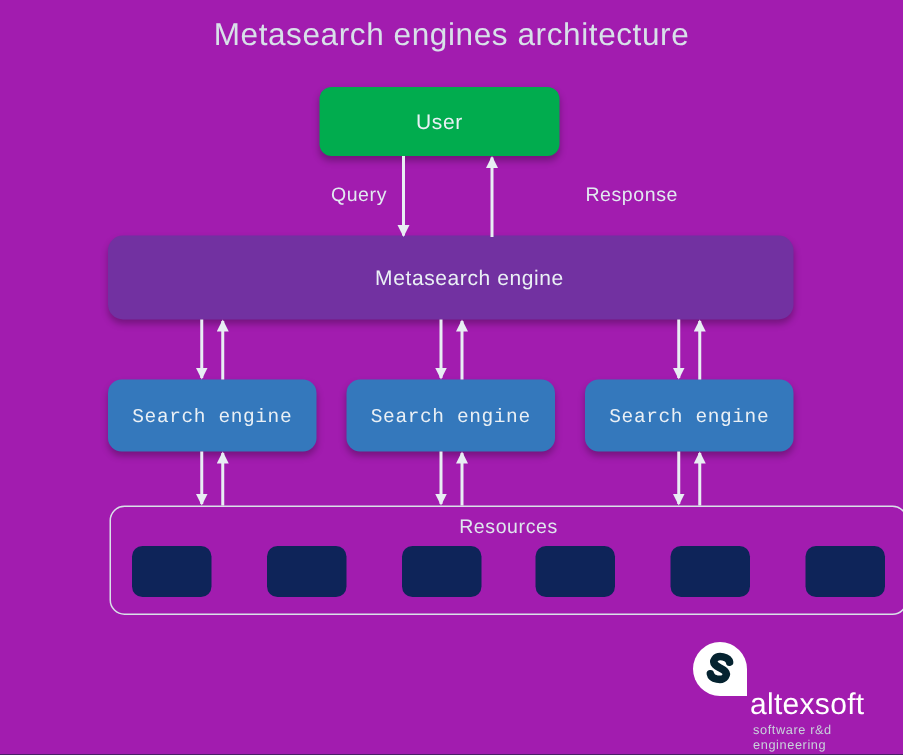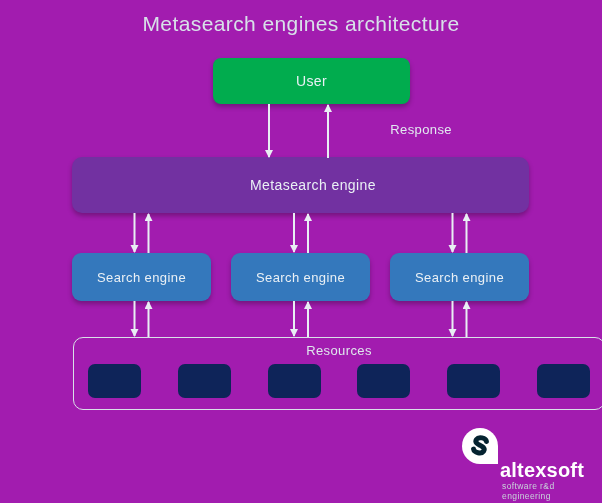--- a/index.html
+++ b/index.html
@@ -24,30 +24,30 @@
   .node {
     position: absolute;
     display: flex;
     align-items: center;
     justify-content: center;
     color: #EAF0F5;
     letter-spacing: 0.4px;
     box-shadow: 0 3px 5px rgba(0,0,0,0.28);
   }
   .user-box {
-    left: 213px; top: 58px; width: 197px; height: 46px;
+    left: 213px; top: 58px; width: 160px; height: 46px;
     background: #01AC4E; border-radius: 8px; font-size: 14px;
   }
   .metasearch-box {
     left: 72px; top: 157px; width: 457px; height: 56px;
     background: #7231A1; border-radius: 10px; font-size: 14px;
   }
   .search-box {
     top: 253px; width: 139px; height: 48px;
-    background: #3478BC; border-radius: 9px; font-size: 13px;
+    background: #3478BC; border-radius: 9px; font-size: 13px; font-family: Liberation Mono, monospace;
   }
   .search-box.se1 { left: 72px; }
   .search-box.se2 { left: 231px; }
   .search-box.se3 { left: 390px; }
   .flow-label {
     position: absolute;
     top: 122px;
     font-size: 13px;
     color: #E2EAF0;
     letter-spacing: 0.4px;
@@ -89,21 +89,21 @@
     position: absolute;
     left: 462px; top: 428px;
     width: 36px; height: 36px;
     background: #FFFFFF;
     border-radius: 50% 50% 0 50%;
   }
   .logo-name {
     position: absolute;
     left: 500px; top: 460px;
     font-size: 20px;
-    font-weight: bold;
+    font-weight: normal;
     color: #FFFFFF;
     letter-spacing: 0.2px;
     line-height: 1;
   }
   .logo-tagline {
     position: absolute;
     left: 502px; top: 481px;
     font-size: 8.5px;
     color: #C9D4DB;
     letter-spacing: 0.4px;
@@ -113,20 +113,21 @@
 <body>
 
 <div class="canvas">
 
   <div class="title">Metasearch engines architecture</div>
 
   <div class="node user-box" style="background: rgb(1, 172, 78);">
     <span>User</span>
   </div>
 
+  <div class="flow-label query">Query</div>
   <div class="flow-label response">Response</div>
 
   <div class="node metasearch-box" style="background: rgb(114, 49, 161); padding-left: 25px;">
     <span>Metasearch engine</span>
   </div>
 
   <div class="node search-box se1" style="background: rgb(52, 120, 188);">
     <span>Search engine</span>
   </div>
   <div class="node search-box se2" style="background: rgb(52, 120, 188);">

